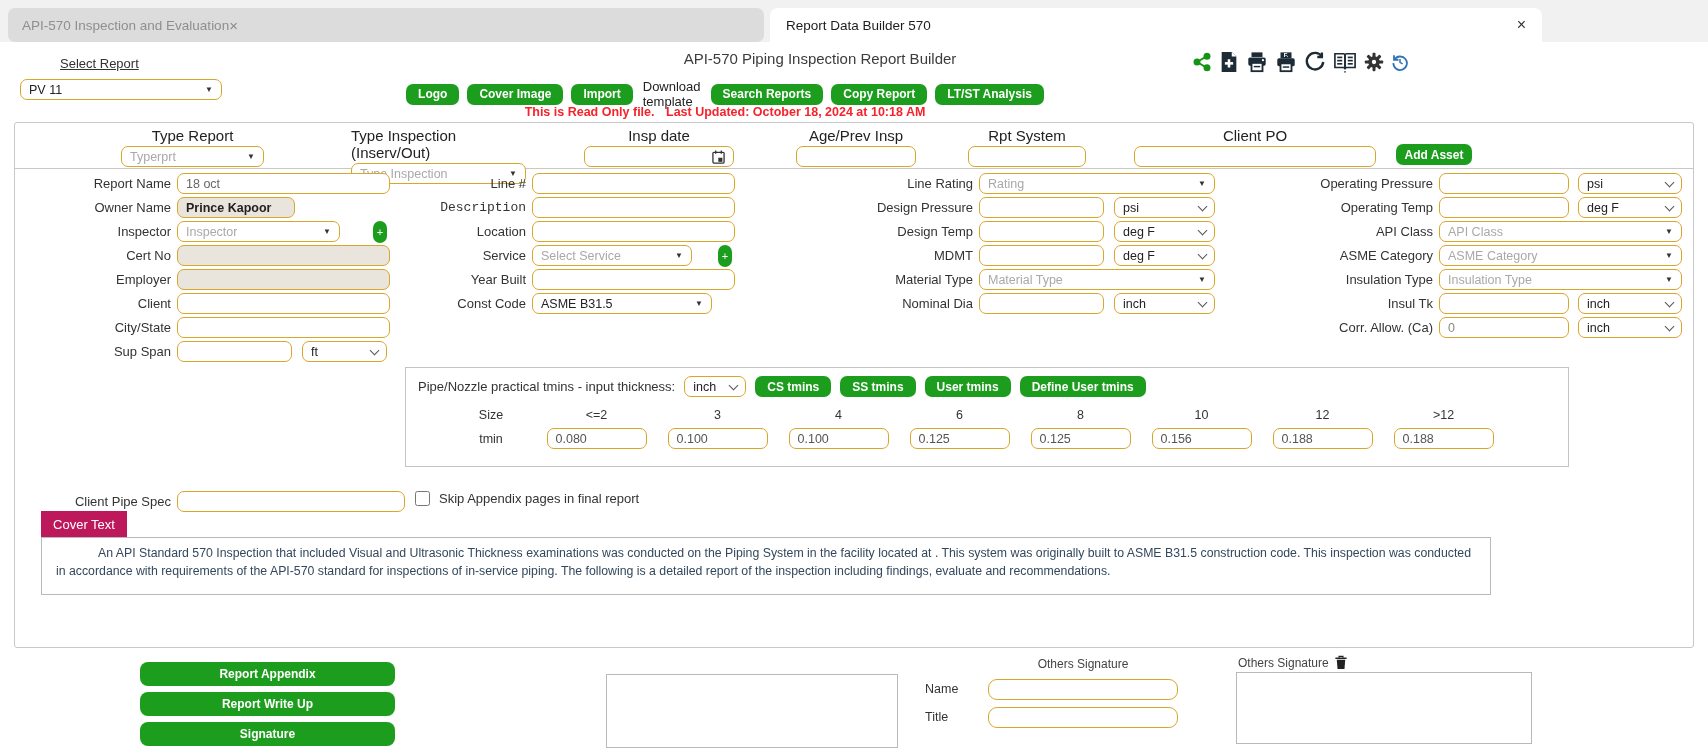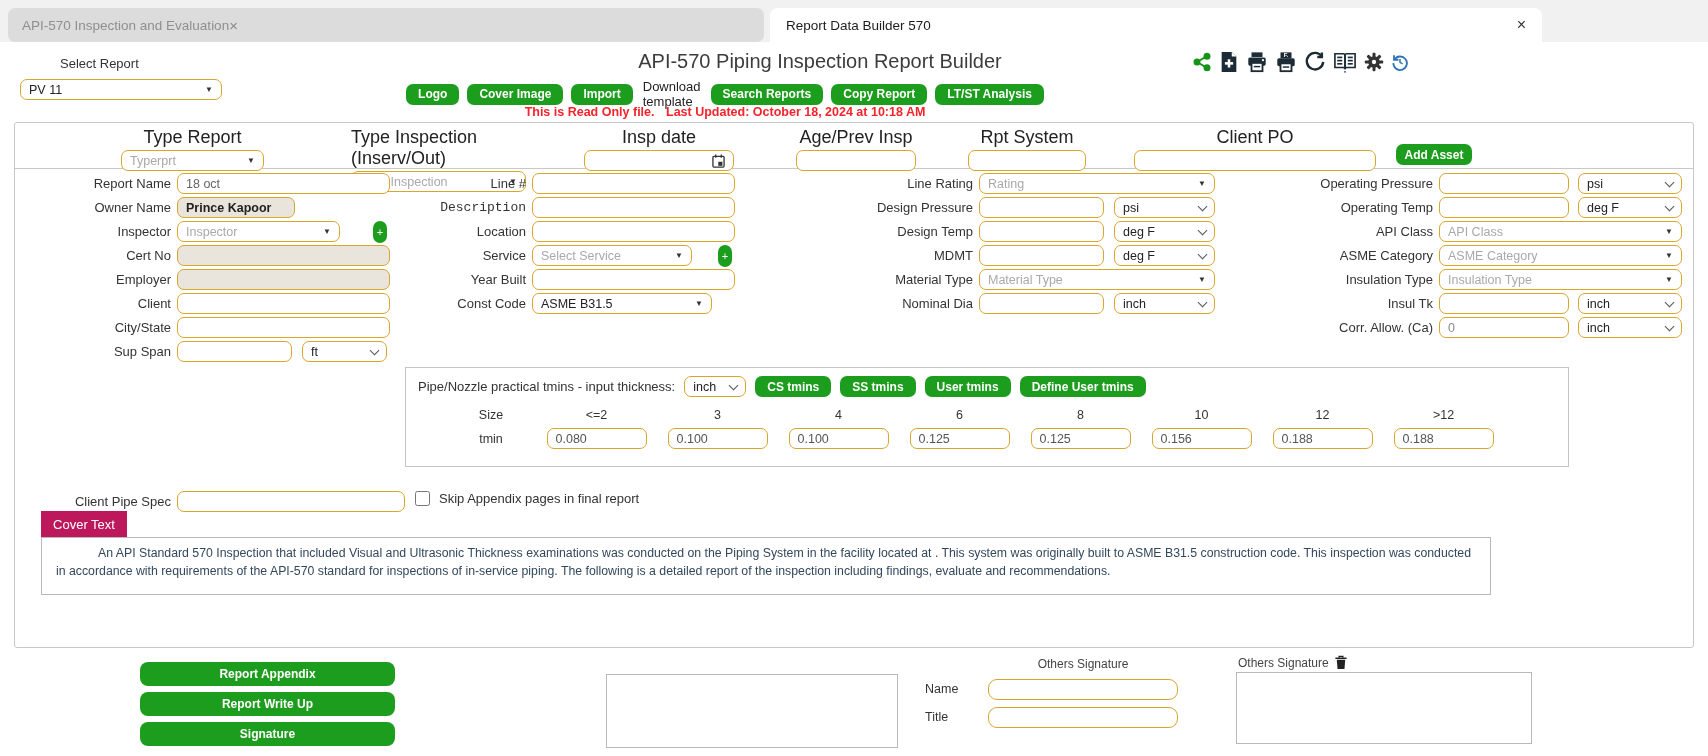--- a/index.html
+++ b/index.html
@@ -25,34 +25,34 @@
   .sel.unit::after { content:""; width:6px; height:6px; border-right:1.8px solid #555; border-bottom:1.8px solid #555;
          transform:rotate(45deg); margin-top:-3px; }
   .sel .ph { color:#a9a9a9; overflow:hidden; white-space:nowrap; }
   .sel .val { color:#222; overflow:hidden; white-space:nowrap; }
 
   .gbtn { display:inline-flex; align-items:center; justify-content:center; background:#1d9d1d; color:#fff;
           border:none; border-radius:7px; font-family:"Liberation Sans", sans-serif; font-size:12px; font-weight:700;
           height:21px; padding:0 12px; cursor:pointer; white-space:nowrap; }
 
   
-  .hdr-lbl { position:absolute; left:60px; top:56px; font-size:13px; color:#333; }
+  .hdr-lbl { position:absolute; left:60px; top:56px; font-size:13px; color:#333;text-decoration:underline; }
   .report-sel { position:absolute; left:20px; top:79px; width:202px; }
-  .title { position:absolute; left:510px; top:50px; width:620px; text-align:center; font-size:20px; color:#3c3c3c; }
+  .title { position:absolute; left:510px; top:50px; width:620px; text-align:center; font-size:15px; color:#3c3c3c; }
   .iconrow { position:absolute; left:1192px; top:51px; display:flex; align-items:center; gap:7px; }
   .btnrow { position:absolute; left:420px; top:79px; width:610px; display:flex; align-items:center; justify-content:center; gap:8px; }
   .dltpl { font-size:13px; color:#222; cursor:pointer; padding:0 2px; }
   .redline { position:absolute; left:420px; top:105px; width:610px; text-align:center; font-size:12.5px; font-weight:600; color:#f5232b; }
   .redline span { margin:0 4px; }
 
   
   .panel { position:absolute; left:14px; top:122px; width:1680px; height:526px; border:1px solid #c8c8c8; border-radius:3px; background:#fff; }
   .sep1 { position:absolute; left:0; top:45px; width:100%; border-bottom:1px solid #c8c8c8; }
   .fgrp { position:absolute; top:4px; display:flex; flex-direction:column; align-items:center; gap:2px; }
-  .fgrp .lbl { font-size:18px; color:#222; }
+  .fgrp .lbl { font-size:15px; color:#222; }
 
   .col { position:absolute; display:flex; flex-direction:column; }
   .frow { display:flex; align-items:center; height:21px; margin-bottom:3px; }
   .frow .lbl { text-align:right; margin-right:6px; flex:0 0 auto; }
 
   .pluspill { width:14px; height:22px; background:#1d9d1d; border:none; border-radius:7px; color:#fff;
               font-size:11px; line-height:20px; cursor:pointer; }
   .pluspill::before { content:"+"; }
 
   

